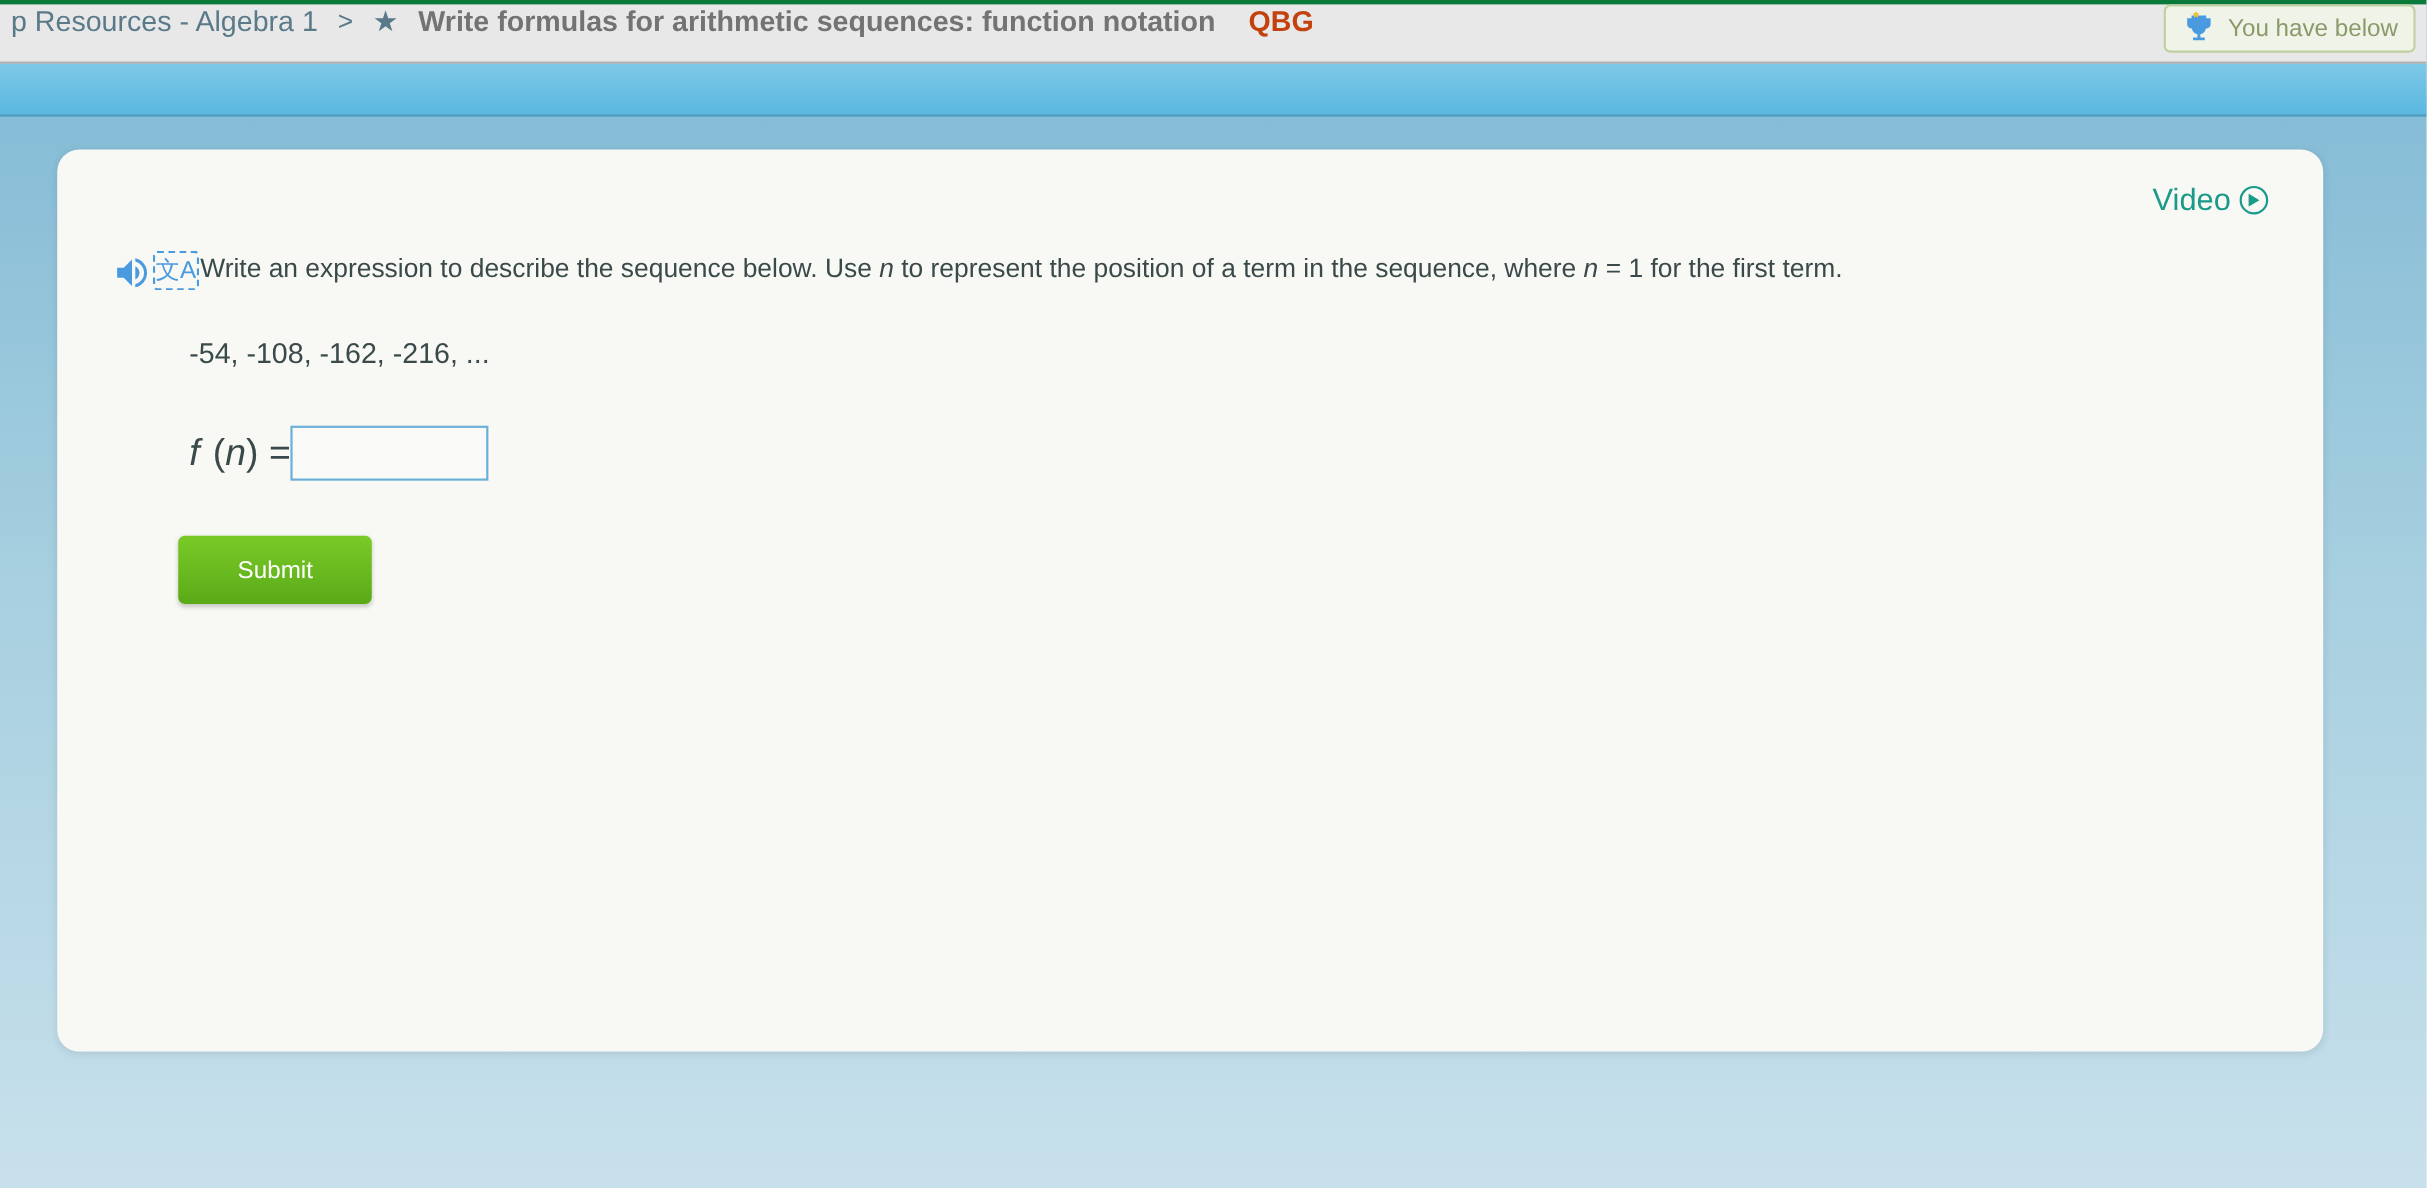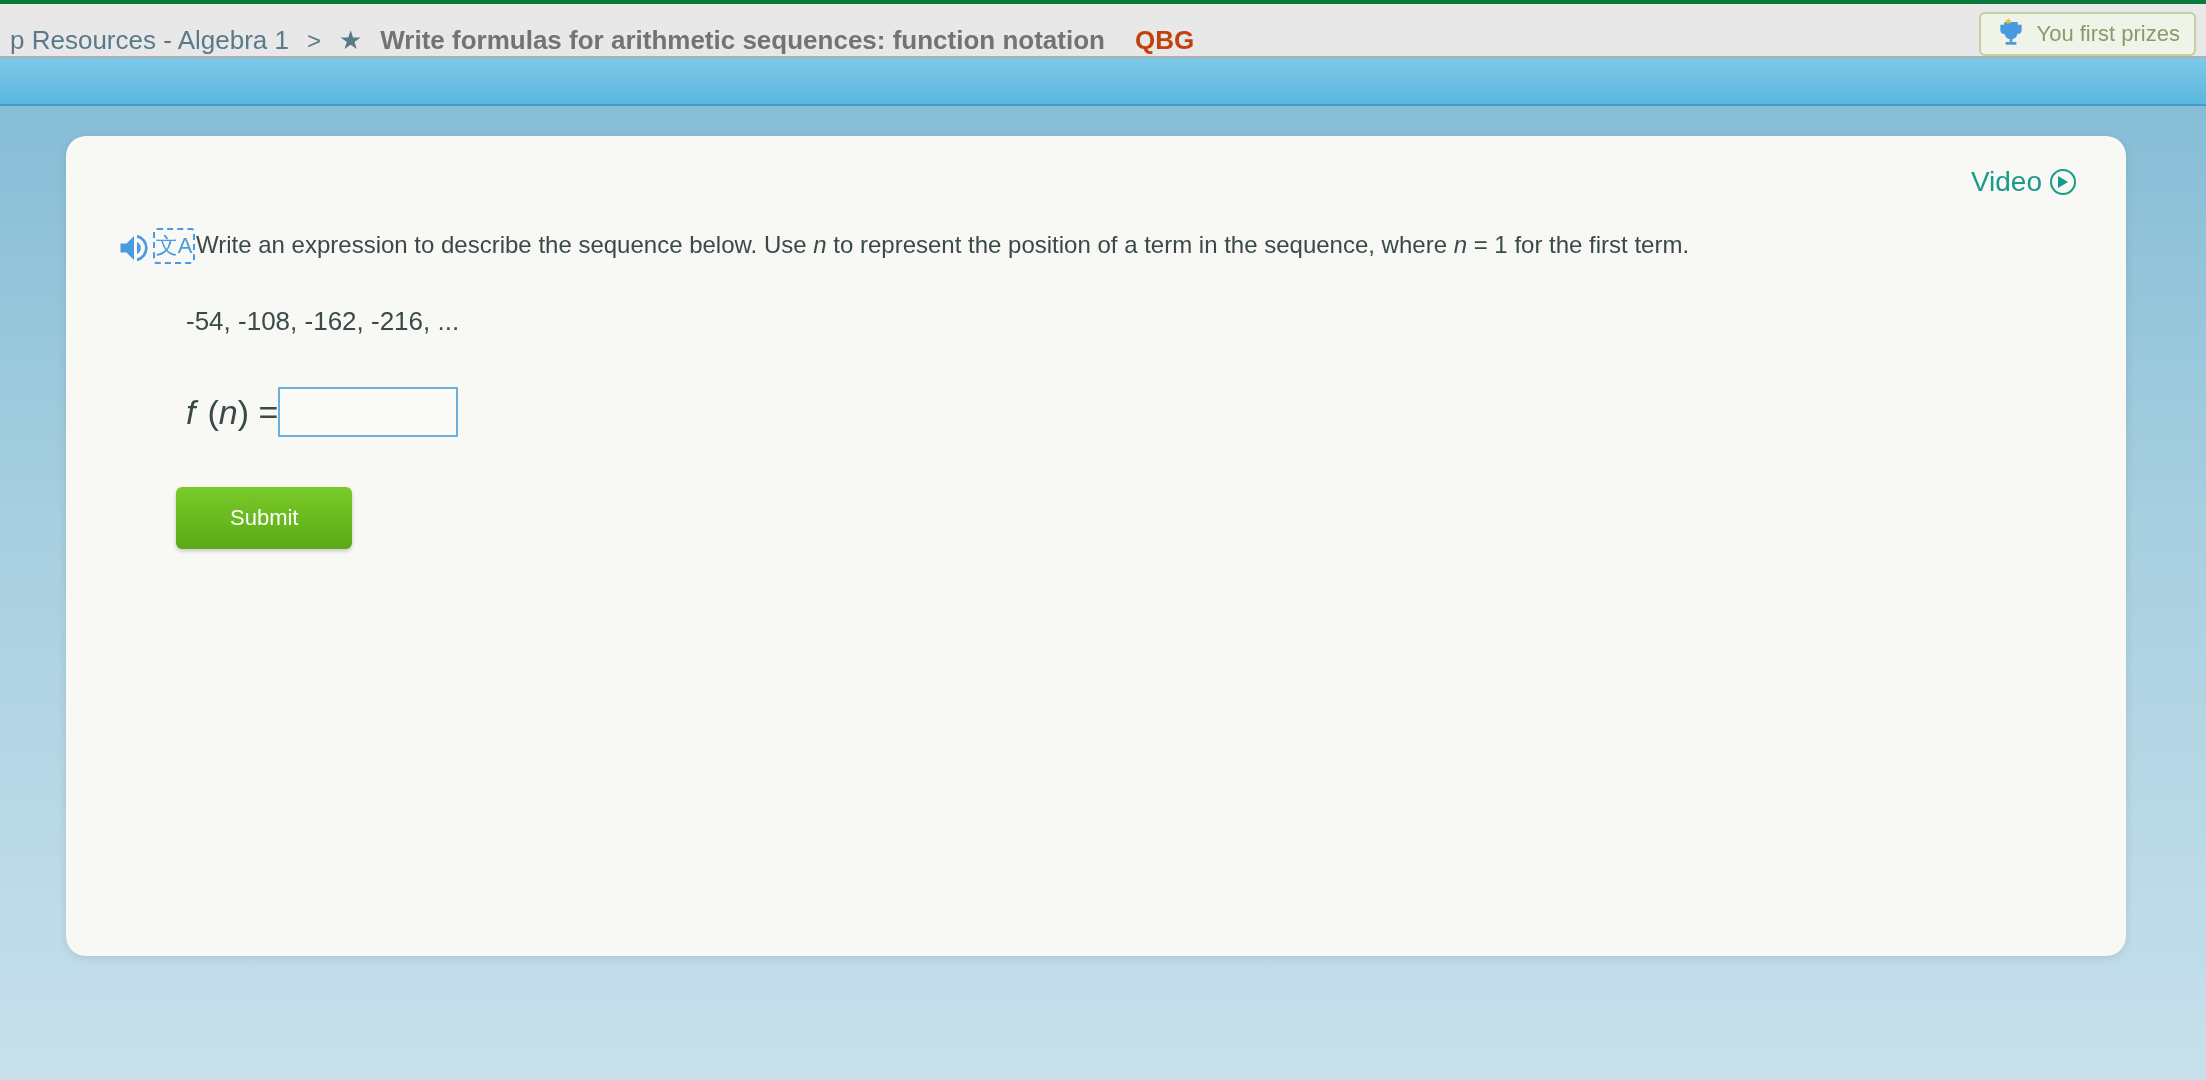--- a/index.html
+++ b/index.html
@@ -13,21 +13,21 @@
       min-height: 1080px;
       width: 2206px;
       overflow: hidden;
     }
     .top-bar {
       background: #e8e8e8;
       border-top: 4px solid #0a7a3a;
       border-bottom: 2px solid #b0b0b0;
       height: 58px;
       display: flex;
-      align-items: flex-end;
+      align-items: flex-start;
       padding: 0 10px;
       font-size: 26px;
     }
     .breadcrumb-section {
       color: #5a7a8a;
       display: flex;
       align-items: center;
       gap: 18px;
     }
     .breadcrumb-link {
@@ -67,21 +67,21 @@
     .prizes-text {
       color: #8a9a6a;
       font-size: 22px;
     }
     .blue-strip {
       height: 48px;
       background: linear-gradient(to bottom, #7ec8e8, #5ab8e0);
       border-bottom: 2px solid #4a9ac0;
     }
     .content-area {
-      padding: 30px 0 0 66px;
+      padding: 30px 0 0 52px;
     }
     .question-card {
       background: #f8f8f4;
       border-radius: 20px;
       padding: 40px 50px;
       width: 2060px;
       min-height: 820px;
       box-shadow: 0 2px 8px rgba(0,0,0,0.1);
       position: relative;
     }
@@ -184,21 +184,21 @@
     <span class="breadcrumb-chevron">&gt;</span>
     <span class="star">★</span>
     <span class="topic-title">Write formulas for arithmetic sequences: function notation</span>
     <span class="code-label">QBG</span>
   </div>
   <div class="prizes-section">
     <svg class="trophy-icon" viewBox="0 0 24 24">
       <path fill="#4a9ae0" d="M7 3h10v2h3v4a3 3 0 0 1-3 3h-.2A5 5 0 0 1 13 15.9V18h3v2H8v-2h3v-2.1A5 5 0 0 1 7.2 12H7a3 3 0 0 1-3-3V5h3V3z"></path>
       <path fill="#f0c030" d="M16 2l1.5 3 3.3.5-2.4 2.3.6 3.3L16 9.5 13 11.1l.6-3.3-2.4-2.3 3.3-.5z" transform="translate(2,-1) scale(0.5)"></path>
     </svg>
-    <span class="prizes-text">You first prizes</span>
+    <span class="prizes-text">You have below</span>
   </div>
 </div>
 
 <div class="blue-strip"></div>
 
 <div class="content-area">
   <div class="question-card">
     <div class="video-link">
       <span>Video</span>
       <span class="video-play-icon">

